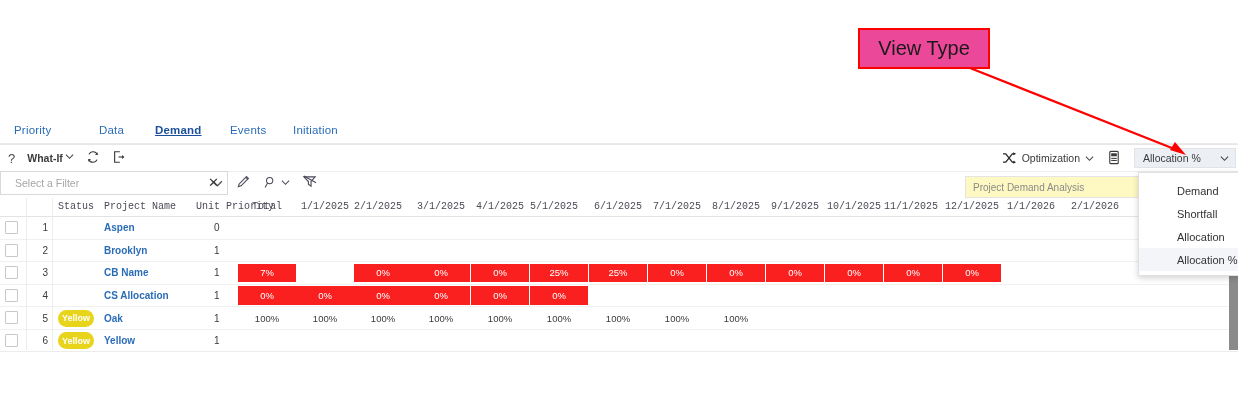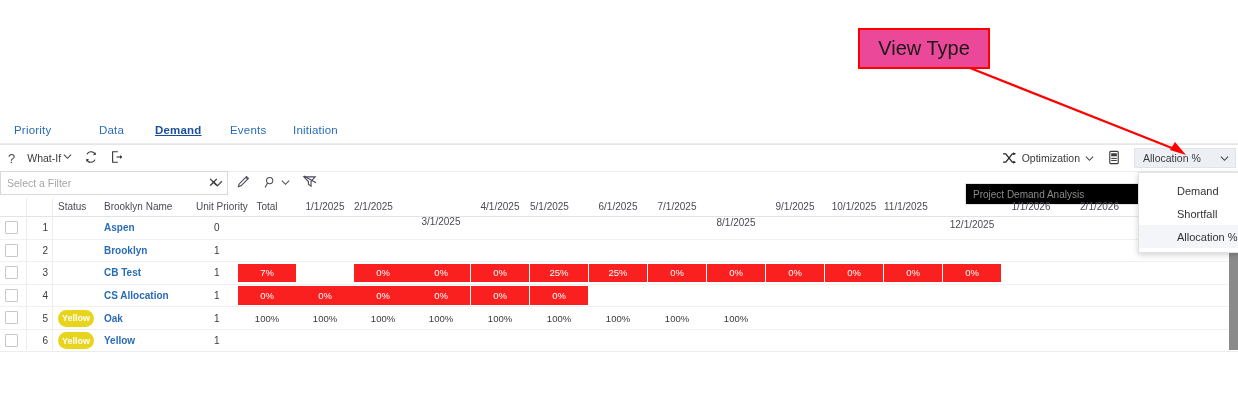--- a/index.html
+++ b/index.html
@@ -32,67 +32,67 @@
     cursor:pointer;
   }
   .nav-tab.active{font-weight:bold;text-decoration:underline;color:#1b4f9c;}
   
   .cmd-bar{
     position:absolute;left:0;top:145px;width:1238px;height:26px;
     border-bottom:1px solid #ededed;
     background:#ffffff;
   }
   .cmd-left{position:absolute;left:8px;top:0;height:26px;display:flex;align-items:center;gap:12px;}
-  .cmd-item{display:flex;align-items:flex-start;gap:2px;color:#3a3a3a;cursor:pointer;font-size:10.5px;}
+  .cmd-item{display:flex;align-items:flex-start;gap:2px;color:#3a3a3a;cursor:pointer;font-size:10.5px;font-weight:bold;}
   .glyph{display:inline-block;line-height:1;color:#444;}
   .cmd-right{position:absolute;right:2px;top:0;height:26px;display:flex;align-items:center;gap:10px;}
   .opt-group{display:flex;align-items:center;gap:5px;cursor:pointer;color:#3a3a3a;font-size:10.5px;}
   .viewtype-btn{
     display:flex;align-items:center;gap:4px;
     background:#eceff4;border:1px solid #e0e3e8;
     padding:3px 6px 3px 8px;color:#3a3a3a;font-size:10.5px;cursor:pointer;
     min-width:86px;
   }
   
   .filter-bar{
     position:absolute;left:0;top:171px;width:1238px;height:26px;
   }
   .filter-input{
     position:absolute;left:0;top:0;width:228px;height:24px;
     border:1px solid #d9d9d9;background:#fff;
     display:flex;align-items:center;
     box-sizing:border-box;
   }
   .filter-input input{
-    border:0;outline:0;flex:1;height:22px;padding:0 6px;
+    border:0;outline:0;flex:1;height:22px;padding:0 14px;
     font-family:"Liberation Sans",sans-serif;font-size:10.5px;color:#6b6b6b;
     background:transparent;
   }
   .filter-input input::placeholder{color:#a6a6a6;}
   .chev-sm{color:#555;font-size:9px;padding:0 4px;cursor:pointer;}
   .x-btn{position:absolute;left:208px;top:4px;color:#3a3a3a;font-size:13px;cursor:pointer;}
   .filter-icons{position:absolute;left:236px;top:3px;display:flex;align-items:center;gap:12px;}
   .search-box{
-    position:absolute;right:55px;top:12px;width:218px;height:22px;
-    border:1px solid #e4e4e4;background:#000000;box-sizing:border-box;
+    position:absolute;right:55px;top:5px;width:218px;height:22px;
+    border:1px solid #e4e4e4;background:#fef9c3;box-sizing:border-box;
     display:flex;align-items:center;margin-left:7px;
   }
   .search-box input{
     border:0;outline:0;width:100%;height:20px;padding:0 7px;
     font-family:"Liberation Sans",sans-serif;font-size:10px;color:#6f6f6f;background:transparent;
   }
   .search-box input::placeholder{color:#8a8a8a;}
   
   .grid{
     position:absolute;left:0;top:198px;width:1238px;height:152px;
     overflow:hidden;
   }
   .grid-header{
     position:relative;height:18px;border-bottom:1px solid #e3e3e3;
-    color:#4a4a57;font-size:10px;
+    color:#4a4a57;font-size:10px;font-family:Liberation Mono, monospace;
   }
   .grid-header .hcell{position:absolute;top:3px;white-space:nowrap;}
   .row{
     position:relative;height:21.6px;border-bottom:1px solid #f0f0f0;
   }
   .row .cell{position:absolute;top:0;height:21.6px;display:flex;align-items:center;white-space:nowrap;}
   .cb{
     position:absolute;left:5px;top:4px;width:11px;height:11px;
     border:1px solid #c8c8c8;background:#fff;cursor:pointer;border-radius:1px;
   }
@@ -234,35 +234,35 @@
   </div>
 
   <div class="search-box">
     <input type="text" value="" placeholder="Project Demand Analysis" style="">
   </div>
 </div>
 
 <div class="grid">
   <div class="grid-header">
       <div class="hcell" style="left: 58px;">Status</div>
-      <div class="hcell" style="left: 104px;">Brooklyn Name</div>
+      <div class="hcell" style="left: 104px;">Project Name</div>
       <div class="hcell" style="left: 196px;">Unit Priority</div>
       <div class="hcell" style="left: 238px; width: 58px; text-align: center;">Total</div>
       <div class="hcell" style="left: 296px; width: 58px; text-align: center;">1/1/2025</div>
       <div class="hcell" style="left: 354px; width: 58px; text-align: left;">2/1/2025</div>
-      <div class="hcell" style="left: 412px; width: 58px; text-align: center; margin-top: 15px;">3/1/2025</div>
+      <div class="hcell" style="left: 412px; width: 58px; text-align: center;">3/1/2025</div>
       <div class="hcell" style="left: 471px; width: 58px; text-align: center;">4/1/2025</div>
       <div class="hcell" style="left: 530px; width: 58px; text-align: left;">5/1/2025</div>
       <div class="hcell" style="left: 589px; width: 58px; text-align: center;">6/1/2025</div>
       <div class="hcell" style="left: 648px; width: 58px; text-align: center;">7/1/2025</div>
-      <div class="hcell" style="left: 707px; width: 58px; text-align: center; margin-top: 16px;">8/1/2025</div>
+      <div class="hcell" style="left: 707px; width: 58px; text-align: center;">8/1/2025</div>
       <div class="hcell" style="left: 766px; width: 58px; text-align: center;">9/1/2025</div>
       <div class="hcell" style="left: 825px; width: 58px; text-align: center;">10/1/2025</div>
       <div class="hcell" style="left: 884px; width: 58px; text-align: left;">11/1/2025</div>
-      <div class="hcell" style="left: 943px; width: 58px; text-align: center; margin-top: 18px;">12/1/2025</div>
+      <div class="hcell" style="left: 943px; width: 58px; text-align: center;">12/1/2025</div>
       <div class="hcell" style="left: 1002px; width: 58px; text-align: center;">1/1/2026</div>
       <div class="hcell" style="left: 1061px; width: 58px; text-align: right;">2/1/2026</div>
     </div>
   <div id="grid-body">
       <div class="row">
         <div class="cb"></div>
         <div class="rownum">1</div>
         <div class="cell" style="left: 104px;">
           <span class="pname">Aspen</span>
         </div>
@@ -273,21 +273,21 @@
         <div class="rownum">2</div>
         <div class="cell" style="left: 104px;">
           <span class="pname">Brooklyn</span>
         </div>
         <div class="cell num" style="left: 214px;">1</div>
       </div>
       <div class="row">
         <div class="cb"></div>
         <div class="rownum">3</div>
         <div class="cell" style="left: 104px;">
-          <span class="pname">CB Test</span>
+          <span class="pname">CB Name</span>
         </div>
         <div class="cell num" style="left: 214px;">1</div>
         <div class="cellval red" style="left: 238px; width: 58px;">7%</div>
         <div class="cellval red" style="left: 354px; width: 58px;">0%</div>
         <div class="cellval red" style="left: 412px; width: 58px;">0%</div>
         <div class="cellval red" style="left: 471px; width: 58px;">0%</div>
         <div class="cellval red" style="left: 530px; width: 58px;">25%</div>
         <div class="cellval red" style="left: 589px; width: 58px;">25%</div>
         <div class="cellval red" style="left: 648px; width: 58px;">0%</div>
         <div class="cellval red" style="left: 707px; width: 58px;">0%</div>
@@ -344,20 +344,21 @@
     </div>
 <div class="vline" style="left: 26px;"></div>
     <div class="vline" style="left: 52px;"></div>
   </div>
 <div class="grid-bottom-line"></div>
 <div class="vscroll"></div>
 
 <div class="dropdown" id="view-type-menu">
     <div class="dd-item">Demand</div>
     <div class="dd-item">Shortfall</div>
+    <div class="dd-item">Allocation</div>
     <div class="dd-item selected">Allocation %</div>
   </div>
 
 <div id="annotation-layer">
   <div class="anno-box">
     <span>View Type</span>
   </div>
   <svg width="1238" height="399" style="position:absolute;left:0;top:0;">
     <line x1="970" y1="68" x2="1182" y2="152" stroke="#ff0000" stroke-width="2.2"></line>
     <polygon points="1186,155 1170,150 1175,142" fill="#ff0000"></polygon>

